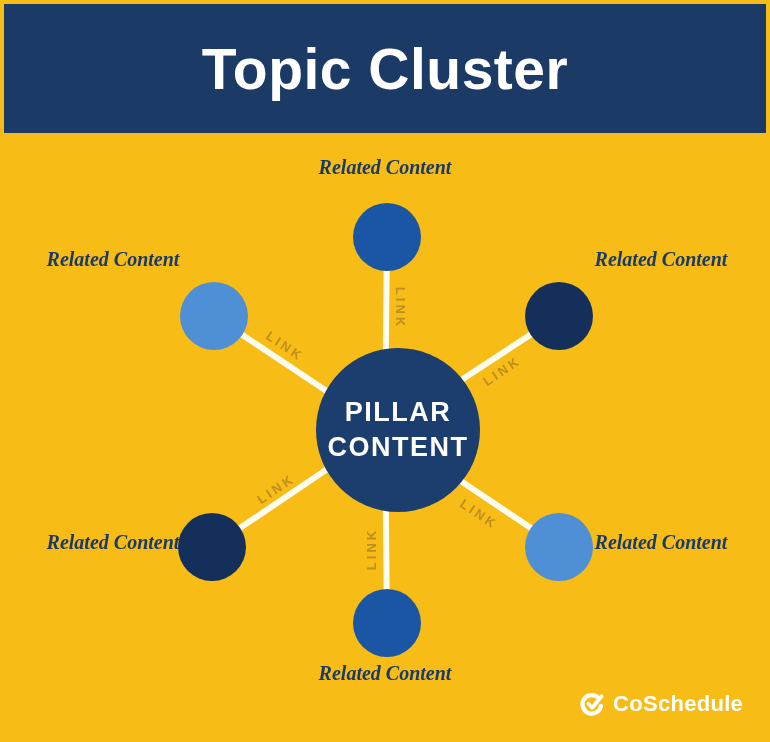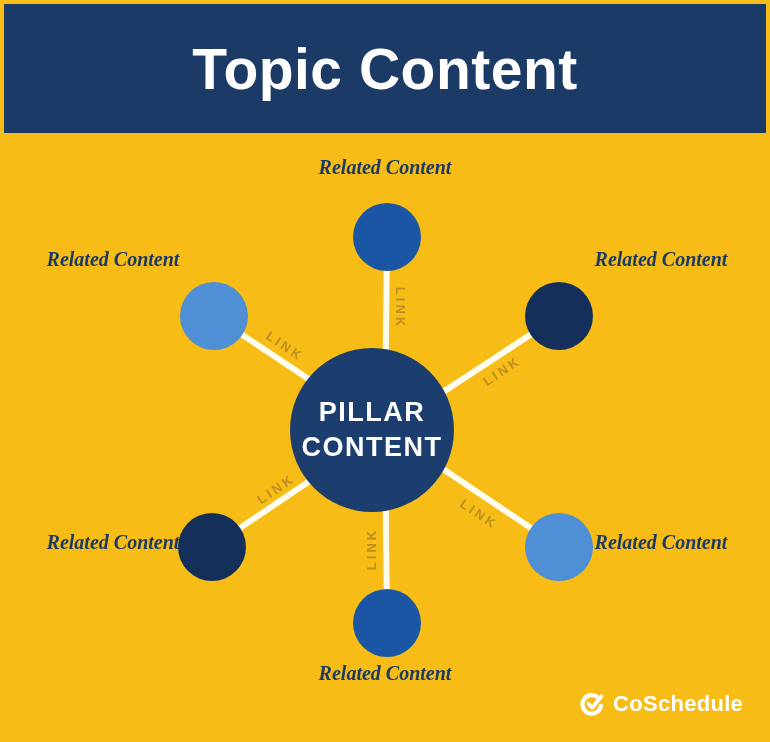--- a/index.html
+++ b/index.html
@@ -16,21 +16,21 @@
   .banner h1{
     margin:0;color:#FFFFFF;font-size:57px;font-weight:bold;letter-spacing:0.5px;
     font-family:"Liberation Sans",sans-serif;
   }
   
   .connectors{position:absolute;left:0;top:0;width:770px;height:742px;}
   .connectors line{stroke:#FFFCF0;stroke-width:6;}
   
   .node{position:absolute;border-radius:50%;}
   .pillar{
-    left:290px;top:348px;width:164px;height:164px;background:#1C3E6F;
+    left:316px;top:348px;width:164px;height:164px;background:#1C3E6F;
     display:flex;align-items:center;justify-content:center;text-align:center;
   }
   .pillar .pillar-label{
     color:#FFFFFF;font-weight:bold;font-size:27px;line-height:1.3;
     letter-spacing:1.5px;white-space:pre-line;
   }
   .sat{width:68px;height:68px;}
   .sat.top         {left:353px;top:203px;background:#1B56A4;}
   .sat.top-right   {left:525px;top:282px;background:#14305A;}
   .sat.bottom-right{left:525px;top:513px;background:#4E8FD5;}
@@ -67,21 +67,21 @@
   .logo .logo-text{
     color:#FFFFFF;font-weight:bold;font-size:22px;letter-spacing:0.3px;
   }
 </style>
 </head>
 <body>
 
 <div class="stage">
 
   <div class="banner">
-    <h1>Topic Content</h1>
+    <h1>Topic Cluster</h1>
   </div>
 
   <svg class="connectors" viewBox="0 0 770 742" xmlns="http://www.w3.org/2000/svg">
     <line x1="385" y1="430" x2="387" y2="237"></line>
     <line x1="385" y1="430" x2="559" y2="316"></line>
     <line x1="385" y1="430" x2="559" y2="547"></line>
     <line x1="385" y1="430" x2="387" y2="623"></line>
     <line x1="385" y1="430" x2="212" y2="547"></line>
     <line x1="385" y1="430" x2="214" y2="316"></line>
   </svg>

